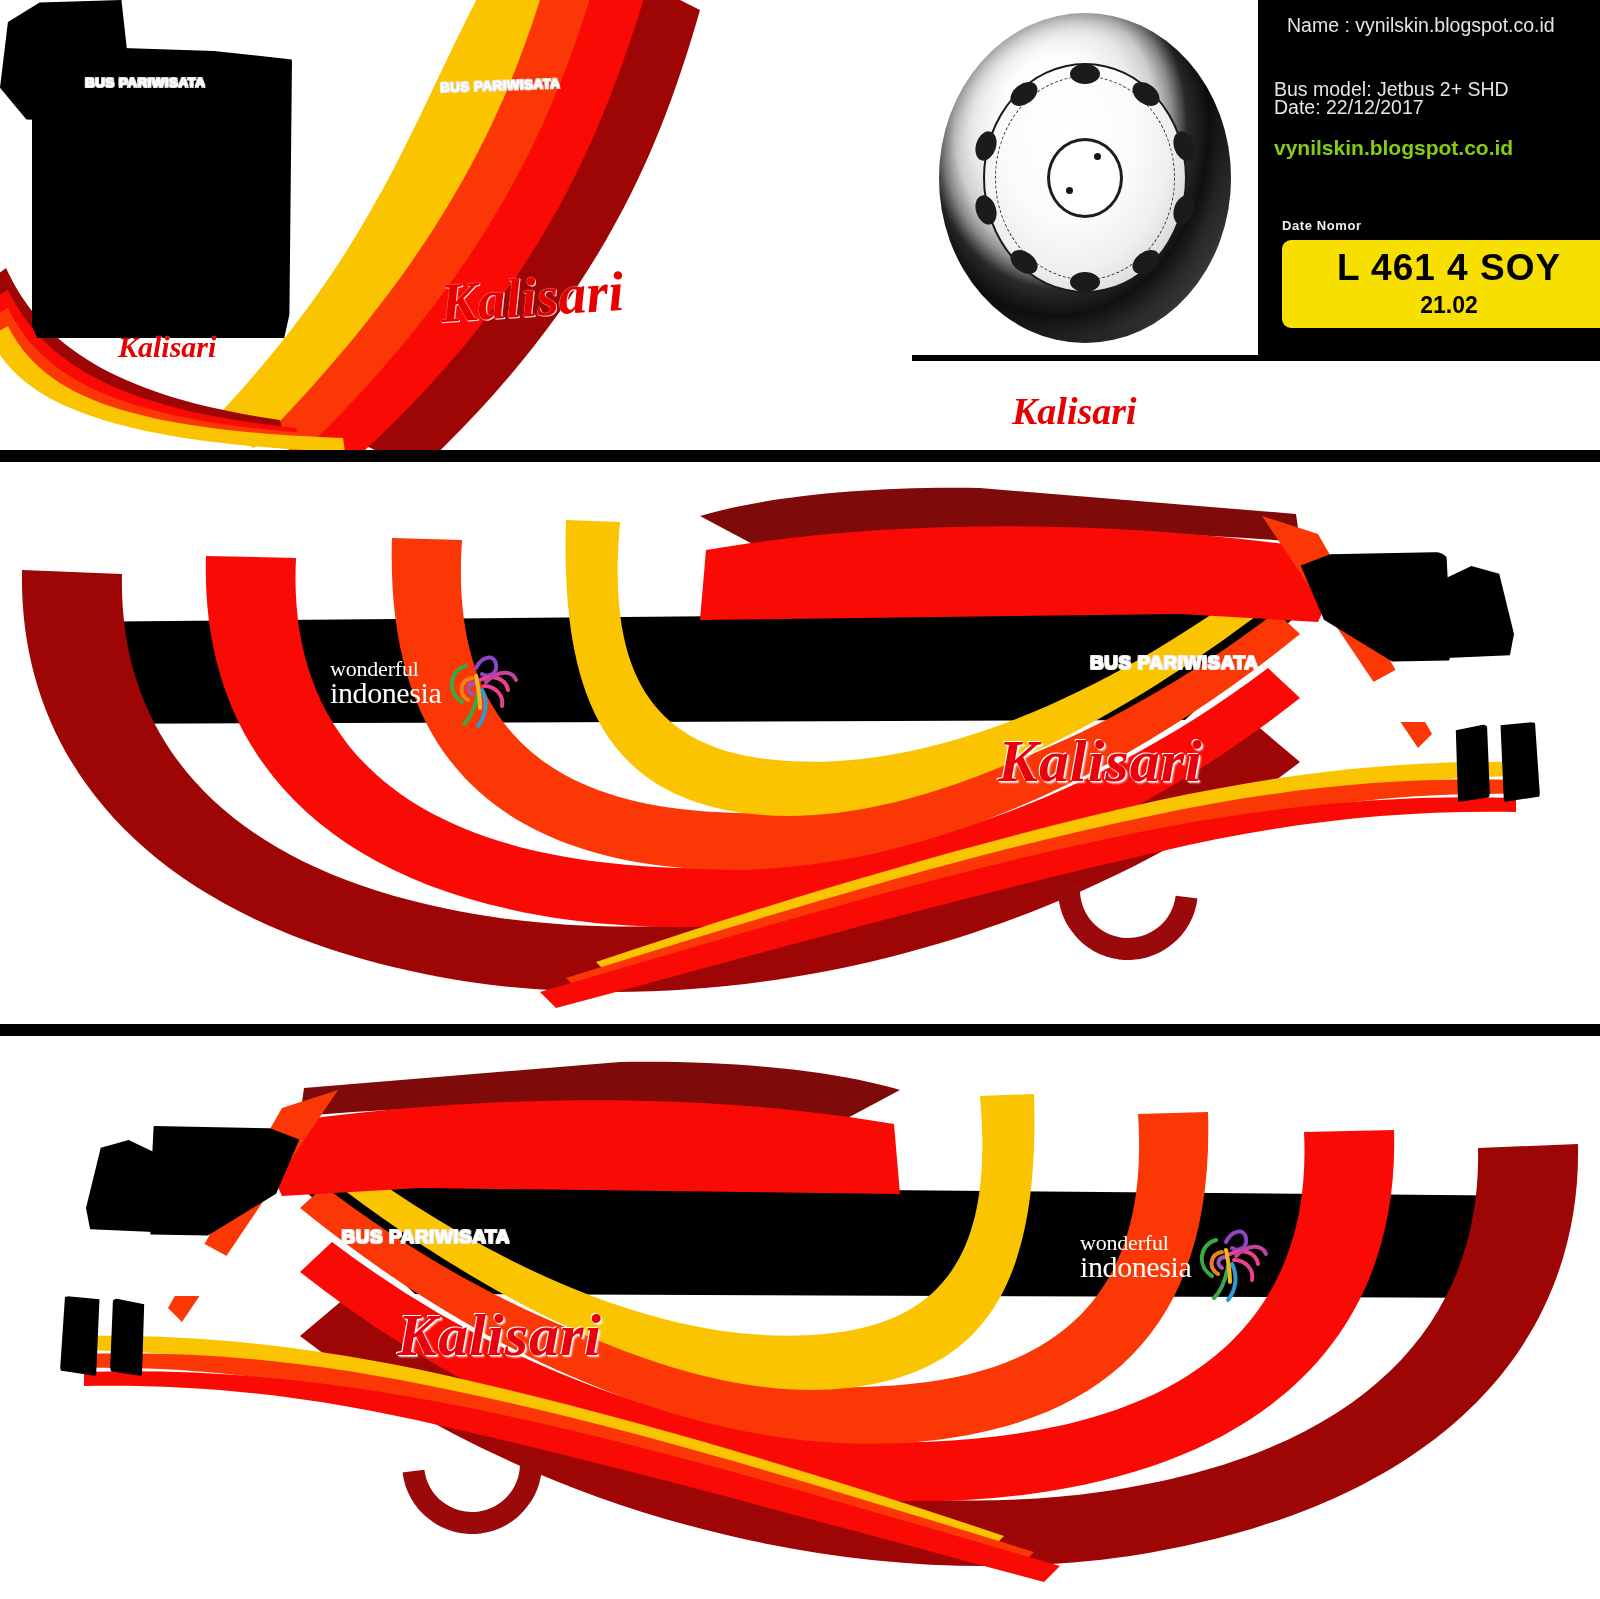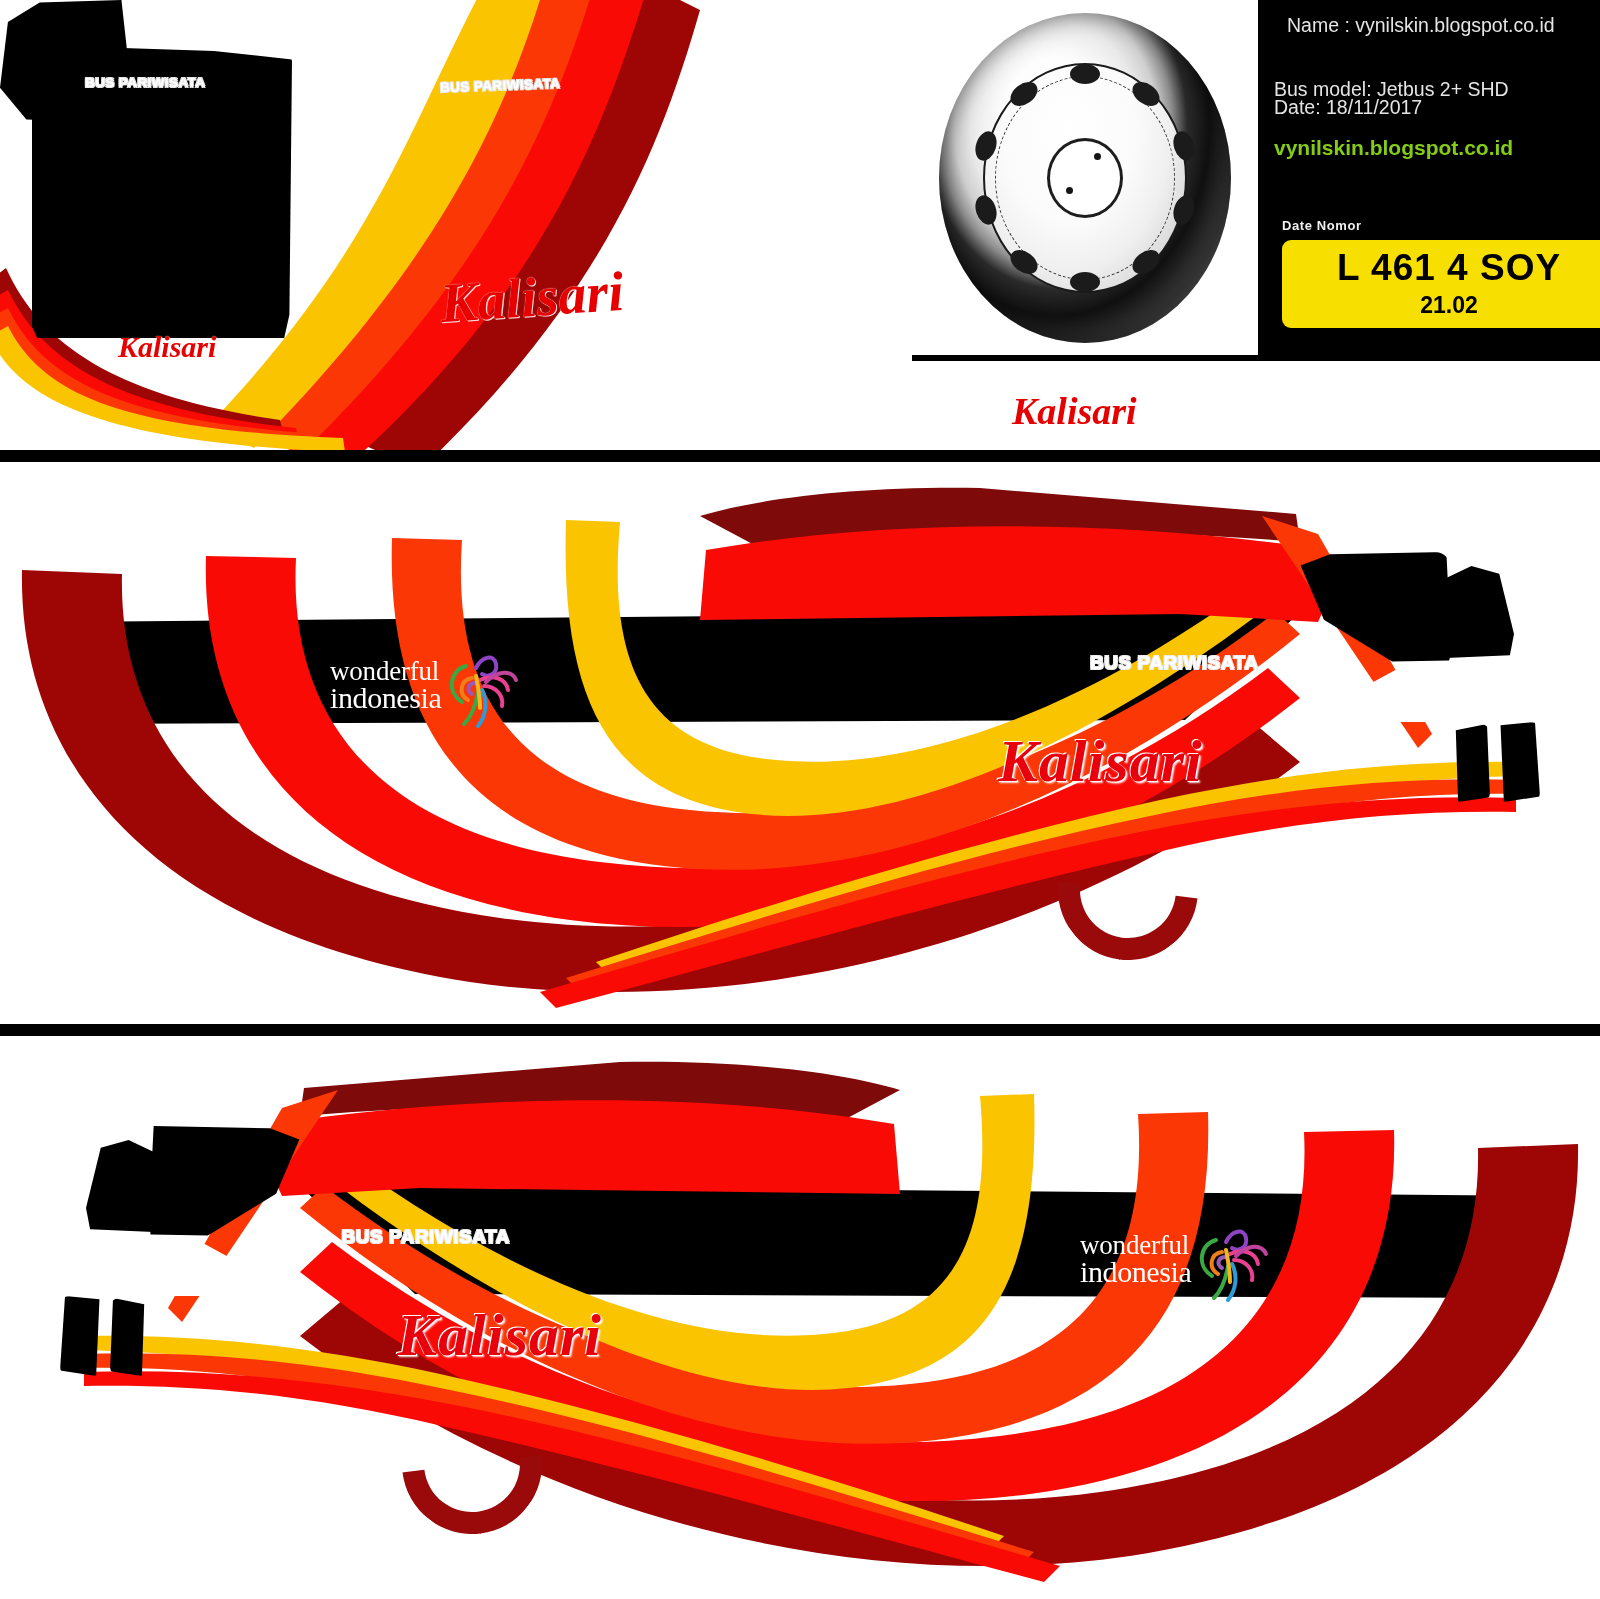--- a/index.html
+++ b/index.html
@@ -117,21 +117,21 @@
   
   .curl{position:absolute;width:96px;height:96px;border-radius:50%;
      border:22px solid #9b0a0a;
      border-right-color:transparent;border-top-color:transparent;
      transform:rotate(-38deg);}
 
   
   .wi-logo{position:absolute;width:190px;height:78px;}
   .wi-logo .txt{position:absolute;left:0;top:6px;color:#fff;
      font-family:"Liberation Serif", serif;line-height:1.0;}
-  .wi-logo .t1{font-size:27px;letter-spacing:-.2px;}
+  .wi-logo .t1{font-size:22px;letter-spacing:-.2px;}
   .wi-logo .t2{font-size:30px;letter-spacing:-.4px;margin-top:-2px;}
   .wi-logo svg{position:absolute;right:-6px;top:-6px;}
 
   .bus-pariwisata{
     position:absolute;color:#fff;font-weight:bold;font-size:19px;letter-spacing:.5px;
     text-shadow:-1px -1px 0 #ededed,1px -1px 0 #ededed,-1px 1px 0 #ededed,1px 1px 0 #ededed;
     white-space:nowrap;
   }
   .kal-big{
     position:absolute;color:#e8000c;white-space:nowrap;
@@ -195,21 +195,21 @@
         <div class="hub">
             <b></b>
             <b></b>
           </div>
       </div>
     </div>
 
     <div id="hdr-info">
       <span class="info-line" id="inf-1">Name : vynilskin.blogspot.co.id</span>
       <span class="info-line" id="inf-2">Bus model: Jetbus 2+ SHD</span>
-      <span class="info-line" id="inf-3">Date: 18/11/2017</span>
+      <span class="info-line" id="inf-3">Date: 22/12/2017</span>
       <span class="info-line" id="inf-4">vynilskin.blogspot.co.id</span>
 
       <span class="info-line" id="inf-plat-label">Date Nomor</span>
       <div id="platbox">
         <div id="plat-main">L 461 4 SOY</div>
         <div id="plat-sub">21.02</div>
       </div>
     </div>
 
     <div id="hdr-strip">

